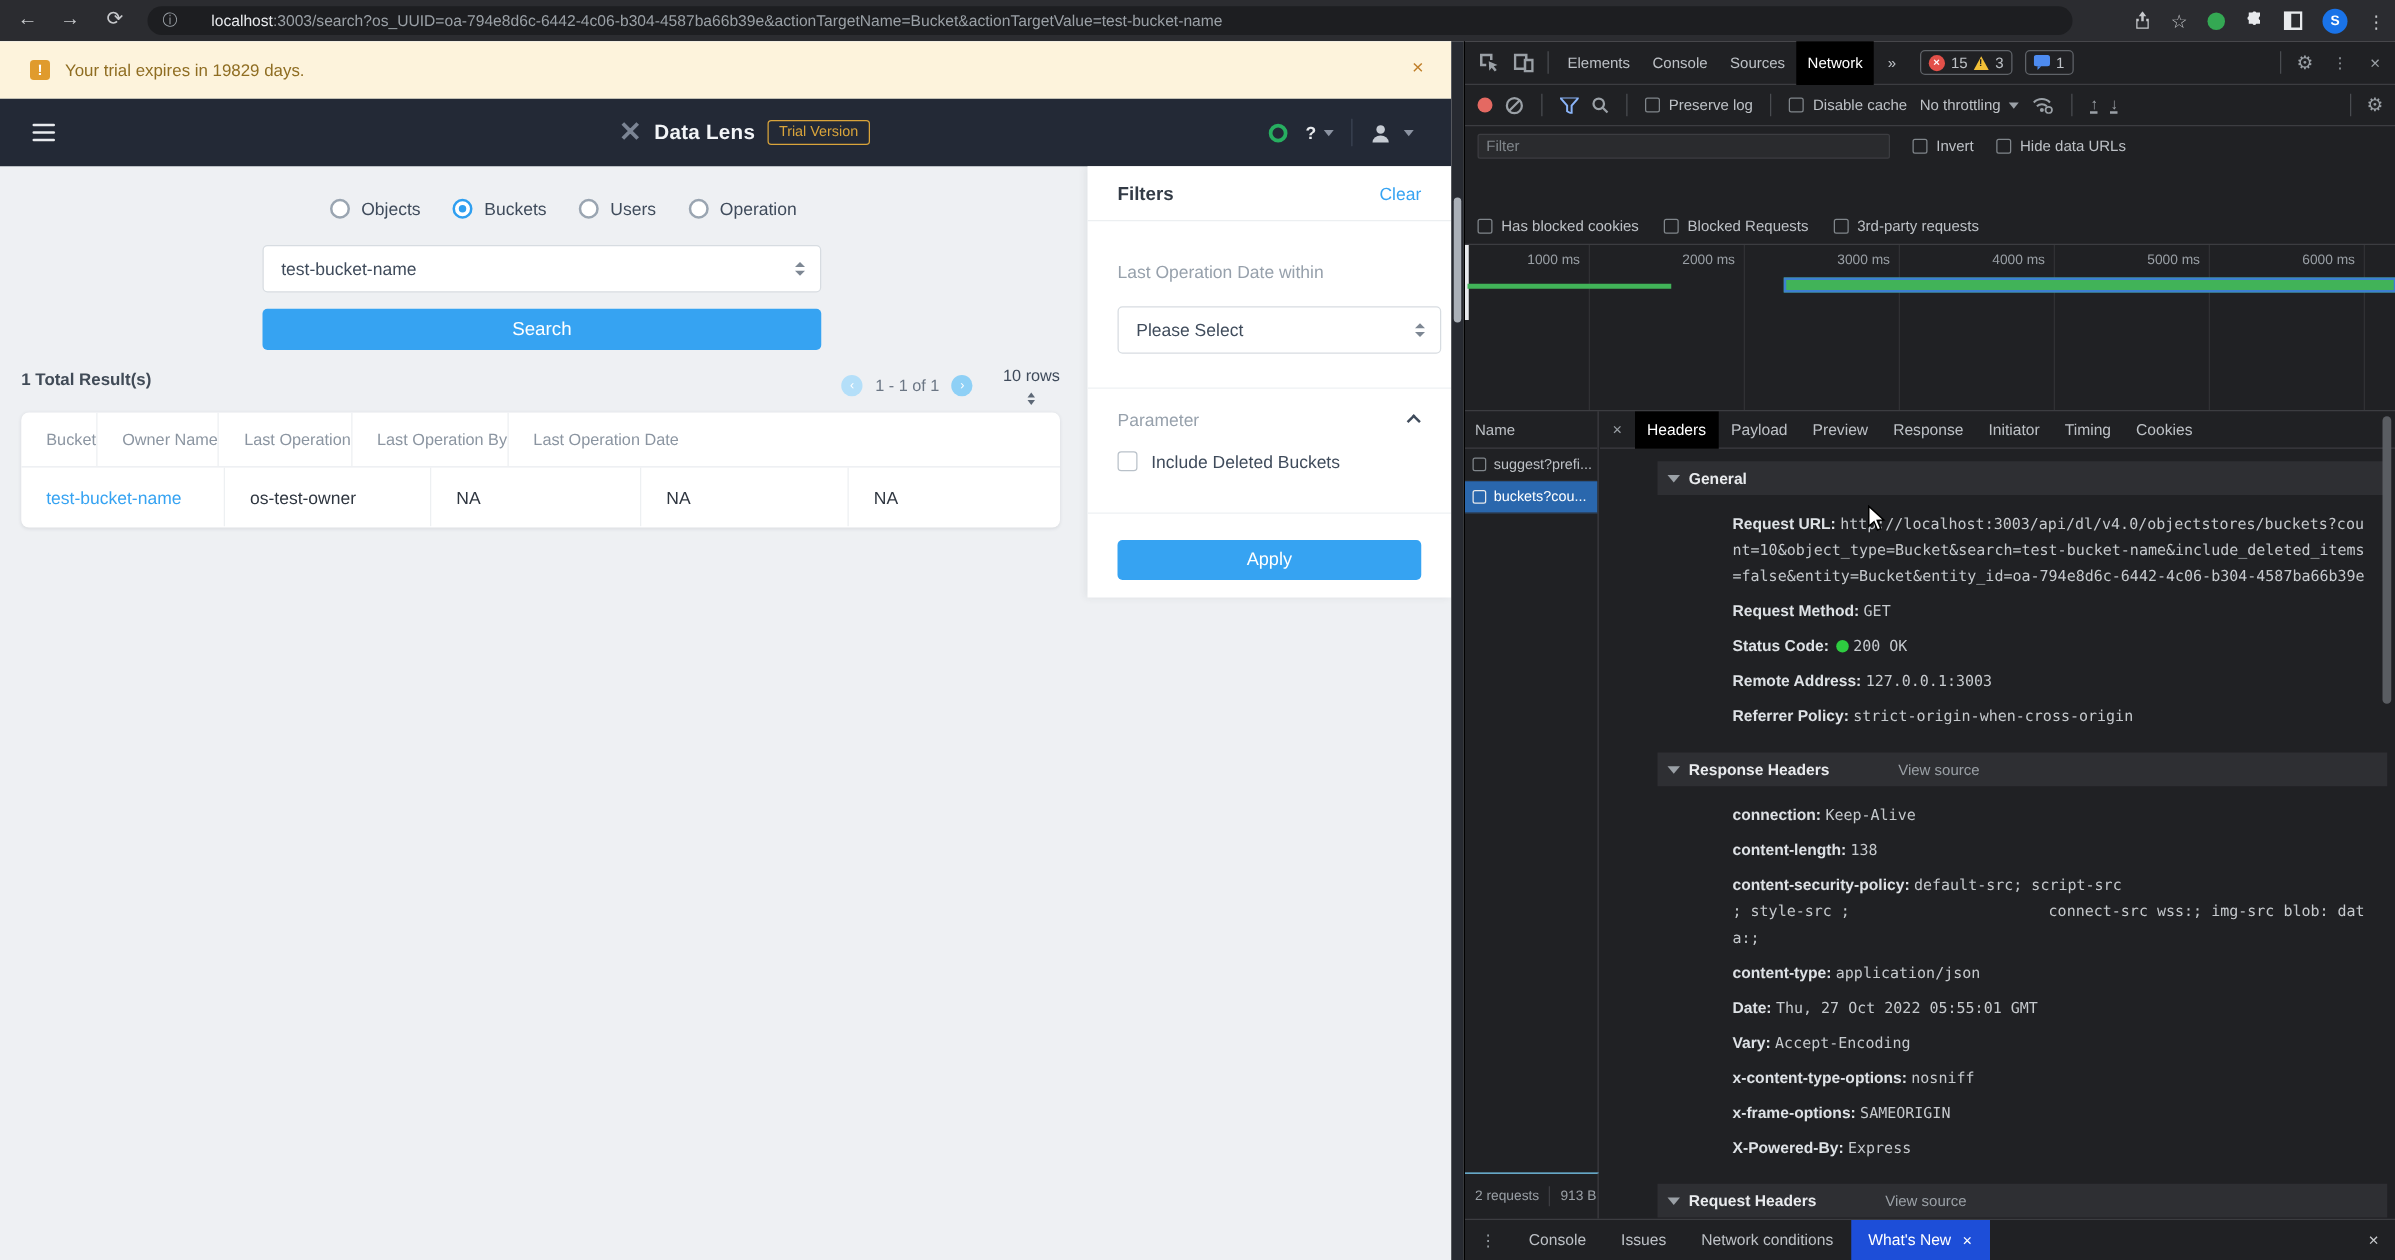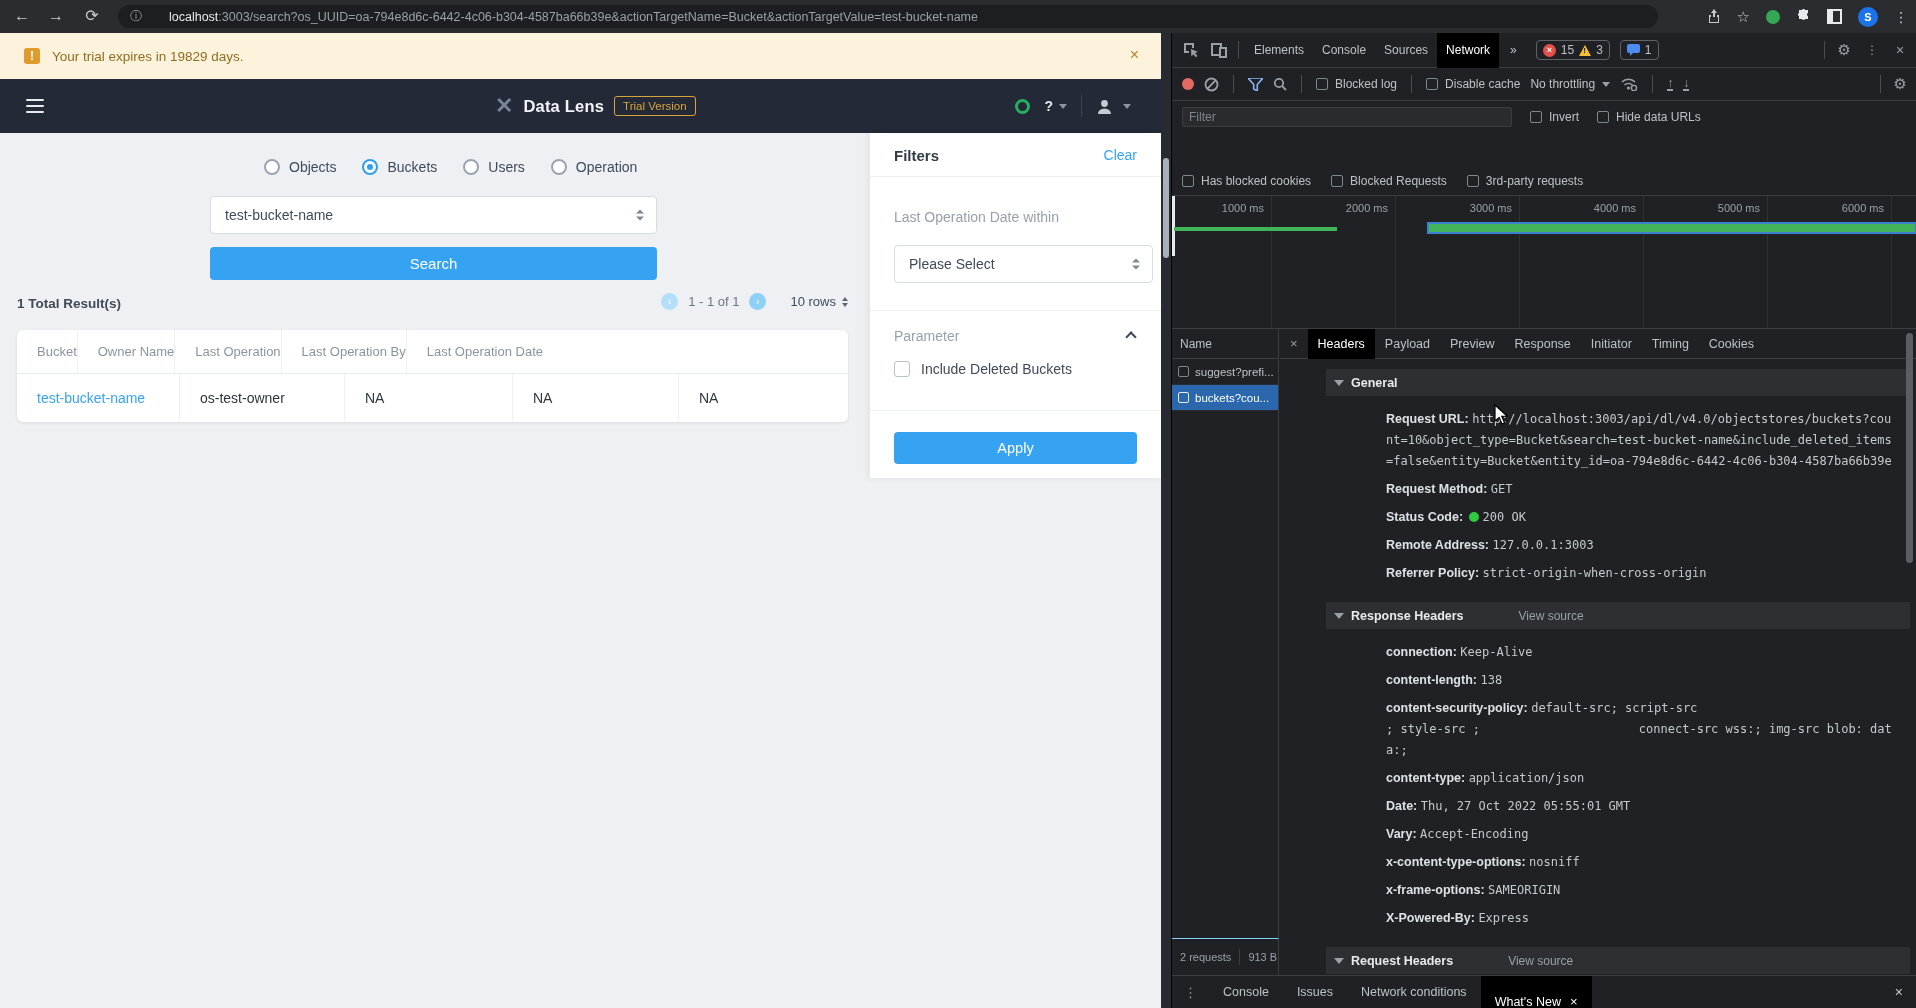--- a/index.html
+++ b/index.html
@@ -55,21 +55,21 @@
 
   .query-select { position:absolute; left:210px; top:63px; width:447px; height:38px; }
   .search-btn { position:absolute; left:210px; top:114px; width:447px; height:33px; background:#36a3f2; border:none; border-radius:4px; color:#fff; font-size:15px; font-family:inherit; }
 
   .results-bar { position:absolute; left:17px; top:160px; width:831px; height:24px; }
   .total-text { position:absolute; left:0; top:3px; font-size:13.5px; color:#414b57; font-weight:bold; }
   .pager { position:absolute; right:0; top:0; display:flex; align-items:center; gap:10px; }
   .pg-circle { width:17px; height:17px; border-radius:50%; background:#8ed0f6; color:#fff; font-size:10px; display:flex; align-items:center; justify-content:center; }
   .pg-circle.prev { background:#b4dff9; }
   .pg-info { font-size:13px; color:#6b7684; }
-  .rows-select { font-size:13px; color:#3f4b5b; display:flex; align-items:center; gap:6px; margin-left:14px; }
+  .rows-select { font-size:13px; color:#3f4b5b; display:flex; align-items:center; gap:6px; margin-left:14px;flex-direction:column; }
   .mini-stepper { display:flex; flex-direction:column; gap:2px; }
   .mini-stepper i { width:0; height:0; border-left:3px solid transparent; border-right:3px solid transparent; display:block; }
   .mini-stepper .up { border-bottom:4px solid #5d6876; }
   .mini-stepper .dn { border-top:4px solid #5d6876; }
 
   .table-card { position:absolute; left:17px; top:197px; width:831px; height:92px; background:#fff; border-radius:6px; box-shadow:0 1px 3px rgba(40,50,60,.10); overflow:hidden; }
   .thead { display:flex; height:44px; border-bottom:1px solid #e9ecef; }
   .th { font-size:13px; color:#8b95a1; display:flex; align-items:center; padding-left:20px; border-right:1px solid #edf0f2; }
   .th:last-child { border-right:none; }
   .tbody-row { display:flex; height:47px; }
@@ -152,21 +152,21 @@
   .entry { margin:7px 0; line-height:21px; font-size:12.5px; word-break:break-all; white-space:pre-wrap; }
   .entry .k { color:#dde1e5; font-weight:bold; font-family:"Liberation Sans",sans-serif; }
   .entry .v { color:#c5c9cd; font-family:"DejaVu Sans Mono",monospace; font-size:12px; }
   .status-dot { display:none; width:10px; height:10px; border-radius:50%; background:#2ecc40; margin:0 4px 0 2px; vertical-align:-1px; }
   .status-dot.show { display:inline-block; }
   .dt-scroll { position:absolute; right:3px; top:300px; width:7px; height:230px; background:#5a5d62; border-radius:4px; }
 
   .drawer { position:absolute; left:0; top:942px; width:745px; height:33px; border-top:1px solid #3c3d41; background:#202124; display:flex; align-items:center; }
   .drawer .dots-v { color:#9aa0a6; padding:0 12px; font-size:13px; }
   .drawer-item { padding:0 14px; color:#bdc1c6; font-size:12.5px; height:33px; display:flex; align-items:center; flex:none; }
-  .drawer-item.active { background:#000000; color:#fff; gap:9px;align-items:flex-end; }
+  .drawer-item.active { background:#1d4ed8; color:#fff; gap:9px; }
   .drawer .close-right { margin-left:auto; padding:0 14px; color:#c7c9cc; font-size:14px; }
 
   .cursor { position:absolute; left:1494px; top:404px; z-index:99; }
 
   svg { display:block; }
 </style>
 </head>
 <body>
 
 <div class="chrome">
@@ -405,21 +405,21 @@
     </span>
     <span>
       <svg width="14" height="14" viewBox="0 0 14 14">
           <circle cx="6" cy="6" r="4.2" fill="none" stroke="#9aa0a6" stroke-width="1.8"></circle>
           <line x1="9.2" y1="9.2" x2="13" y2="13" stroke="#9aa0a6" stroke-width="1.8"></line>
         </svg>
     </span>
     <span class="dt-vdiv"></span>
     <label class="dt-check">
       <span class="cb-dk"></span>
-      <span>Blocked log</span>
+      <span>Preserve log</span>
     </label>
     <span class="dt-vdiv"></span>
     <label class="dt-check">
       <span class="cb-dk"></span>
       <span>Disable cache</span>
     </label>
     <span class="throttle">
       <span>No throttling</span>
       <span class="caret-dk"></span>
     </span>

